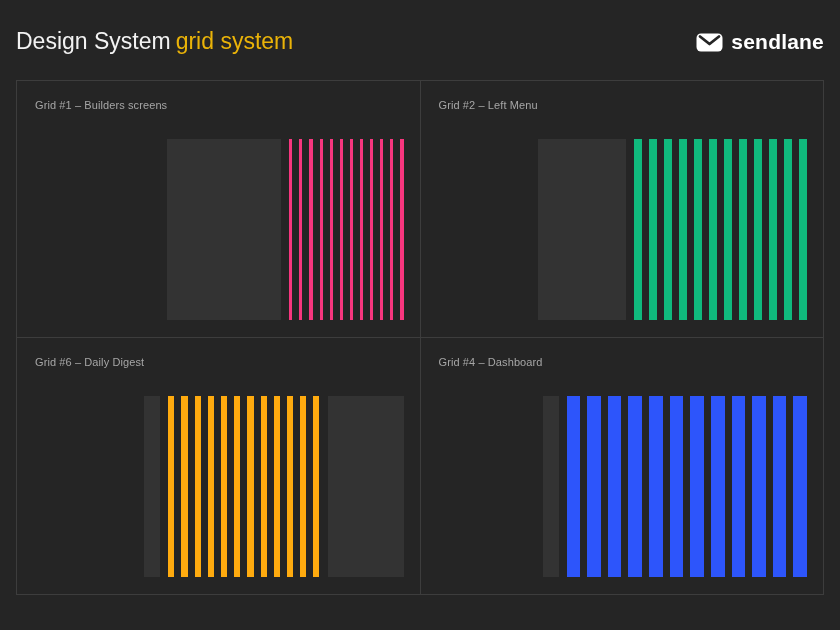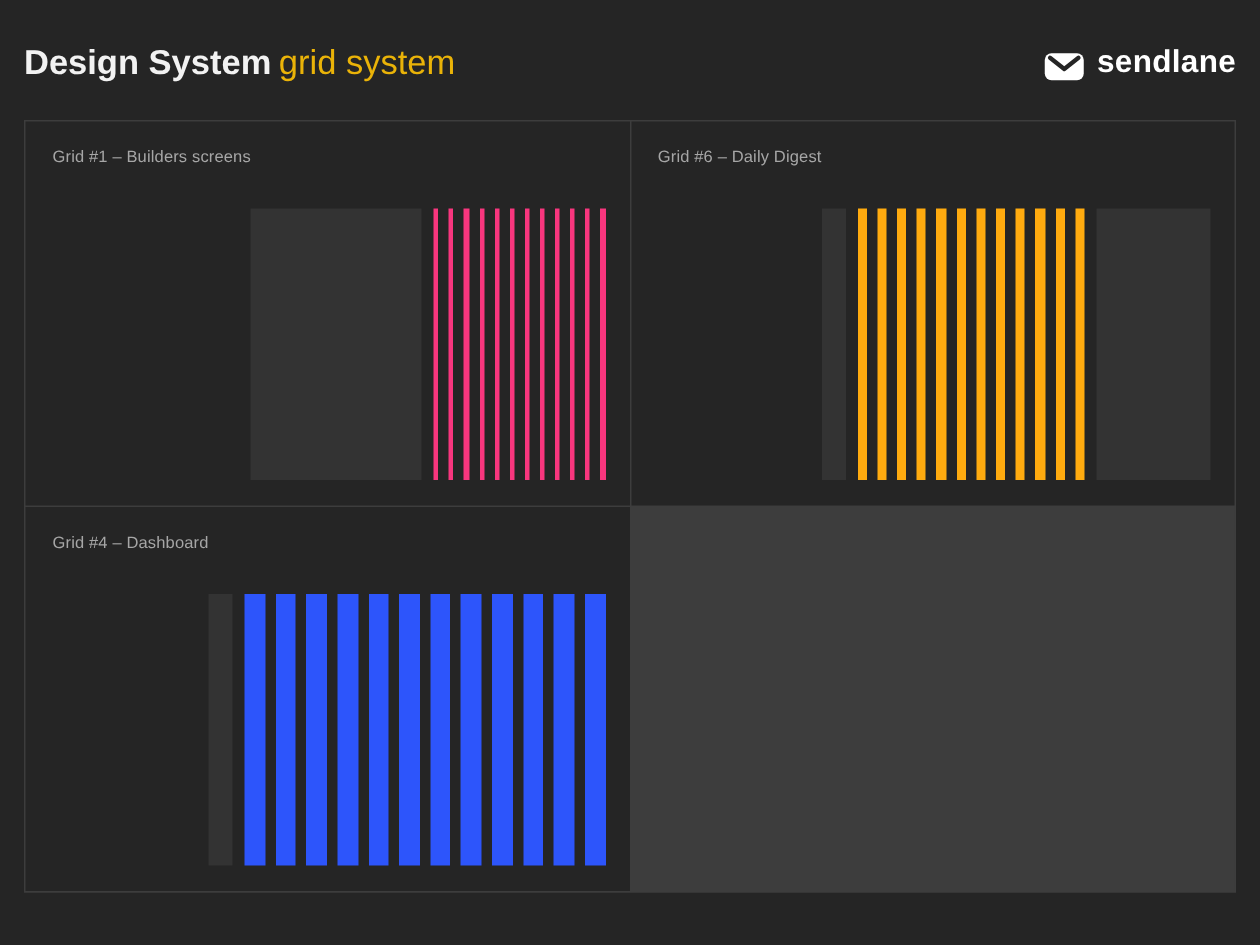--- a/index.html
+++ b/index.html
@@ -13,23 +13,23 @@
 
   
   .header {
     height: 80px;
     display: flex;
     align-items: center;
     justify-content: space-between;
     padding-top: 4px;
   }
   .title { font-size: 23px; line-height: 1.2; white-space: nowrap; }
-  .title .t-bold { color: #F2F2F2; font-weight: 700; margin-top: 44px; }
+  .title .t-bold { color: #F2F2F2; font-weight: 400; margin-top: 44px; }
   .title .t-light { color: #eab308; font-weight: 400; margin-left: 5px; }
-  .brand { display: flex; align-items: flex-end; gap: 8px; }
+  .brand { display: flex; align-items: center; gap: 8px; }
   .brand-icon { display: flex; align-items: center; }
   .brand-name { color: #FFFFFF; font-weight: 700; font-size: 21px; letter-spacing: 0.2px; }
 
   
   .board {
     height: 515px;
     display: grid;
     grid-template-columns: 1fr 1fr;
     grid-template-rows: 1fr 1fr;
     gap: 1px;
@@ -96,20 +96,40 @@
             <div class="col" style="background: rgb(248, 54, 126);"></div>
             <div class="col" style="background: rgb(248, 54, 126);"></div>
             <div class="col" style="background: rgb(248, 54, 126);"></div>
             <div class="col" style="background: rgb(248, 54, 126);"></div>
             <div class="col" style="background: rgb(248, 54, 126);"></div>
             <div class="col" style="background: rgb(248, 54, 126);"></div>
           </div>
         </div>
     </section>
 
+    <section class="panel">
+      <div class="panel-label">Grid #2 – Left Menu</div>
+      <div class="mock">
+          <div class="block" style="width: 88px;"></div>
+          <div class="cols">
+            <div class="col" style="background: rgb(16, 186, 125);"></div>
+            <div class="col" style="background: rgb(16, 186, 125);"></div>
+            <div class="col" style="background: rgb(16, 186, 125);"></div>
+            <div class="col" style="background: rgb(16, 186, 125);"></div>
+            <div class="col" style="background: rgb(16, 186, 125);"></div>
+            <div class="col" style="background: rgb(16, 186, 125);"></div>
+            <div class="col" style="background: rgb(16, 186, 125);"></div>
+            <div class="col" style="background: rgb(16, 186, 125);"></div>
+            <div class="col" style="background: rgb(16, 186, 125);"></div>
+            <div class="col" style="background: rgb(16, 186, 125);"></div>
+            <div class="col" style="background: rgb(16, 186, 125);"></div>
+            <div class="col" style="background: rgb(16, 186, 125);"></div>
+          </div>
+        </div>
+    </section>
 
     <section class="panel">
       <div class="panel-label">Grid #6 – Daily Digest</div>
       <div class="mock">
           <div class="block" style="width: 16px;"></div>
           <div class="cols">
             <div class="col" style="background: rgb(255, 171, 15);"></div>
             <div class="col" style="background: rgb(255, 171, 15);"></div>
             <div class="col" style="background: rgb(255, 171, 15);"></div>
             <div class="col" style="background: rgb(255, 171, 15);"></div>

